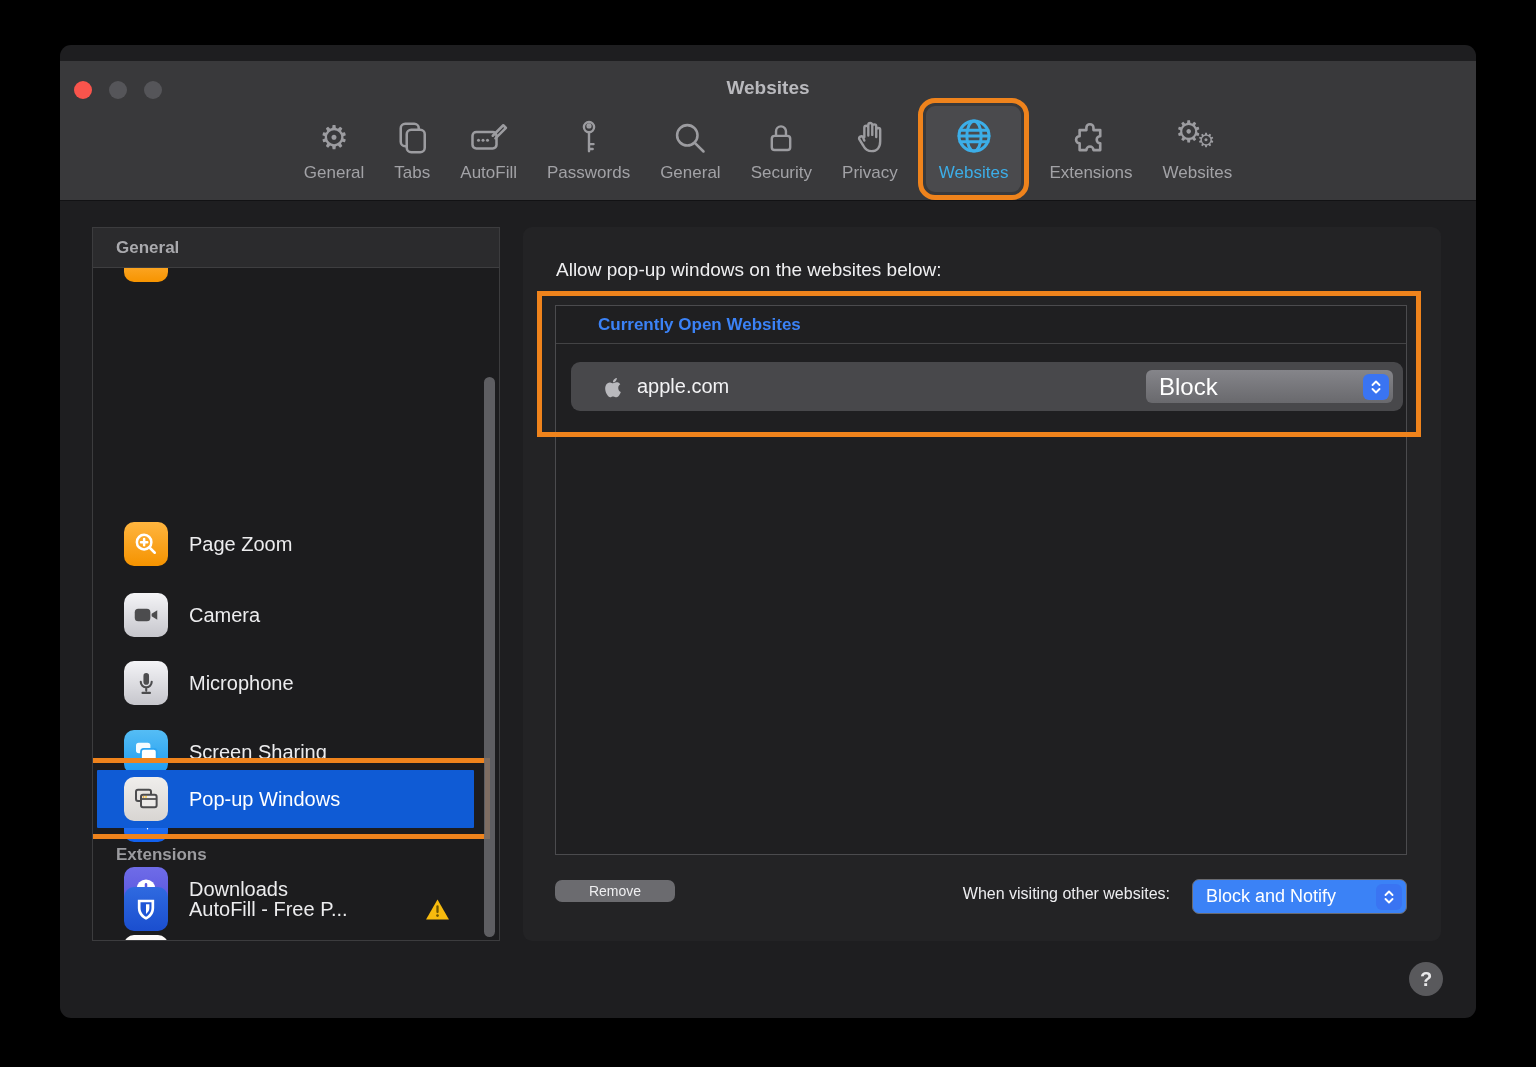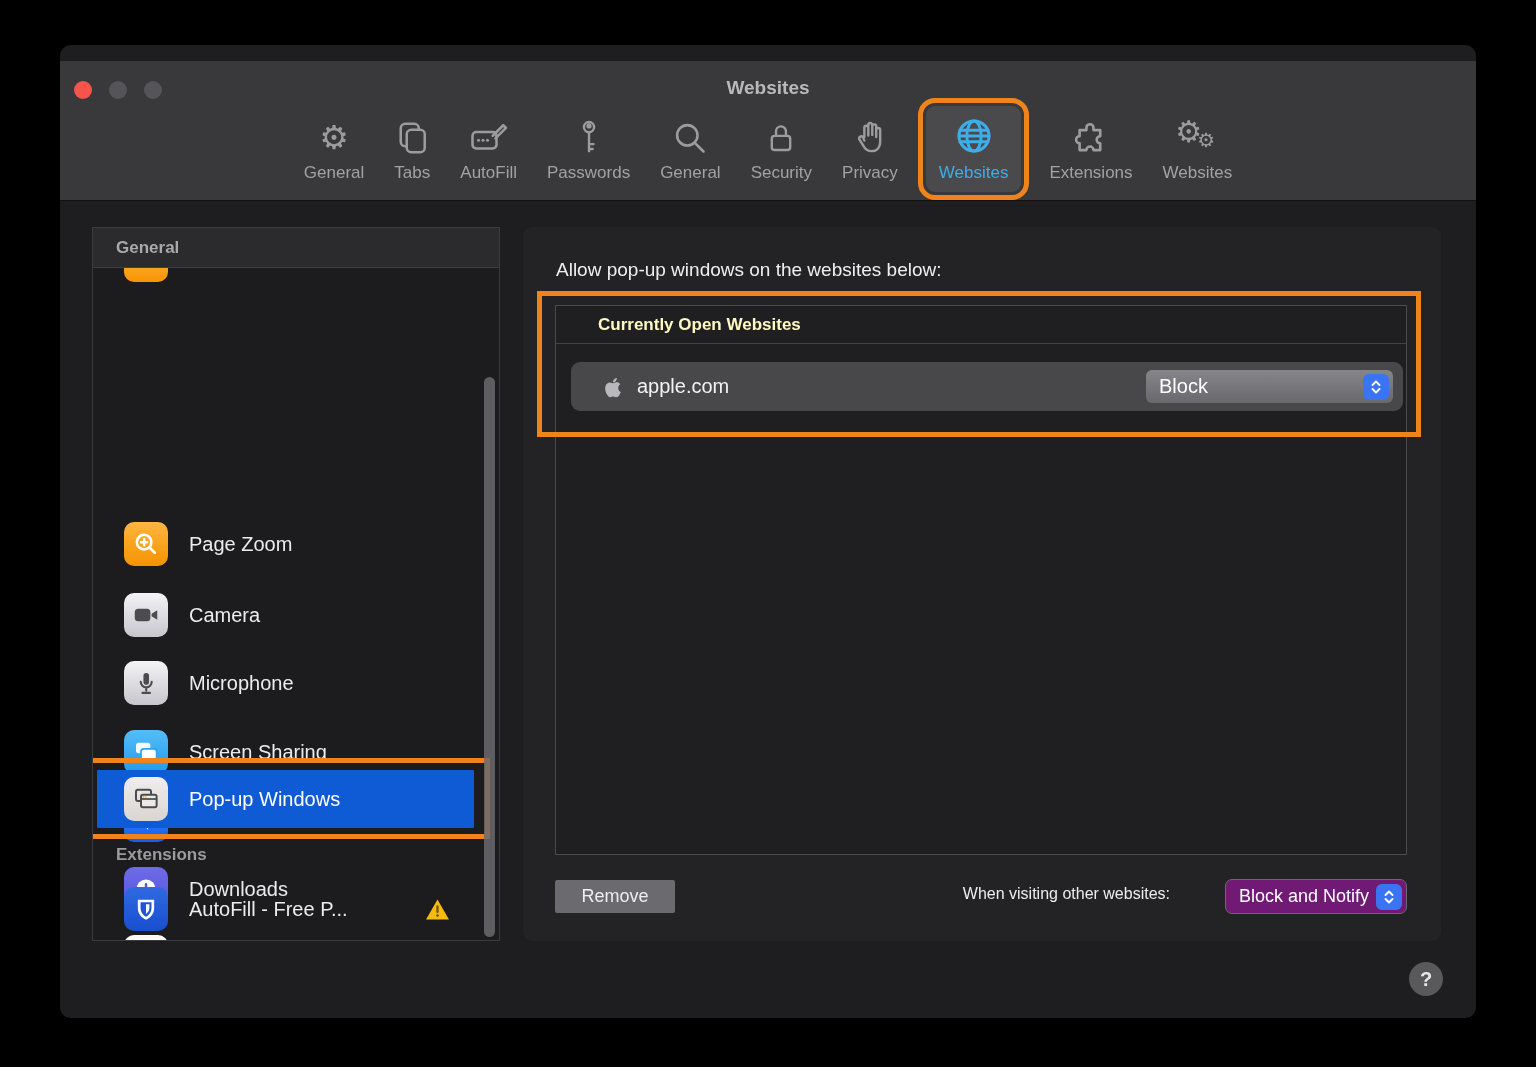--- a/index.html
+++ b/index.html
@@ -69,39 +69,39 @@
   
   .main { position:absolute; left:463px; top:182px; width:918px; height:714px;
     background:#232325; border-radius:9px; }
   .main-heading { position:absolute; left:33px; top:32px; color:#efeff1; font-size:19px; }
   .list-annot { position:absolute; left:14px; top:64px; width:884px; height:146px;
     border:5px solid #ef831c; z-index:4; pointer-events:none; }
   .site-listbox { position:absolute; left:32px; top:78px; width:852px; height:550px;
     background:#1f1f21; border:1px solid #4b4b4e; }
   .listbox-header { height:38px; border-bottom:1px solid #434345;
     display:flex; align-items:center; }
-  .listbox-header span { margin-left:42px; color:#fef9c3; font-size:17px; font-weight:bold; }
+  .listbox-header span { margin-left:42px; color:#3b82f6; font-size:17px; font-weight:bold; }
   .site-row { position:absolute; left:15px; top:56px; width:832px; height:49px;
     background:#48484b; border-radius:9px; display:flex; align-items:center; }
   .site-row .site-name { color:#f2f2f4; font-size:20px; margin-left:14px; }
   .apple-logo { margin-left:30px; width:22px; height:24px; }
   .policy-select { position:absolute; right:10px; top:8px; width:247px; height:33px;
     background:linear-gradient(#85858a,#69696d); border-radius:6px;
     display:flex; align-items:center; }
-  .policy-select .val { color:#fff; font-size:20px; margin-left:13px; }
+  .policy-select .val { color:#fff; font-size:24px; margin-left:13px; }
   .stepper { position:absolute; right:4px; top:50%; transform:translateY(-50%);
     width:26px; height:26px; border-radius:6px; background:#3a74f2;
     display:flex; align-items:center; justify-content:center; }
   .bottom-bar { position:absolute; left:0; top:645px; width:100%; height:50px; }
-  .remove-btn { position:absolute; left:32px; top:8px; width:120px; height:33px;
-    background:#6b6b6f; border-radius:2px; color:#eeeef0; font-size:18px;
+  .remove-btn { position:absolute; left:32px; top:8px; width:120px; height:22px;
+    background:#6b6b6f; border-radius:7px; color:#eeeef0; font-size:14px;
     display:flex; align-items:center; justify-content:center; border:none; }
   .other-label { position:absolute; right:271px; top:13px; color:#ededf0; font-size:16px; }
-  .other-select { position:absolute; right:34px; top:7px; width:182px; height:35px;
-    background:#701a75; border:1px solid #6a6a6e; border-radius:7px;
+  .other-select { position:absolute; right:34px; top:7px; width:215px; height:35px;
+    background:#3b82f6; border:1px solid #6a6a6e; border-radius:7px;
     display:flex; align-items:center; }
   .other-select .val { color:#fff; font-size:18px; margin-left:13px; }
 
   .help-btn { position:absolute; left:1349px; top:917px; width:34px; height:34px;
     border-radius:50%; background:#59595c; color:#e8e8ea; font-size:20px; font-weight:bold;
     display:flex; align-items:center; justify-content:center; }
 </style>
 </head>
 <body>
 

